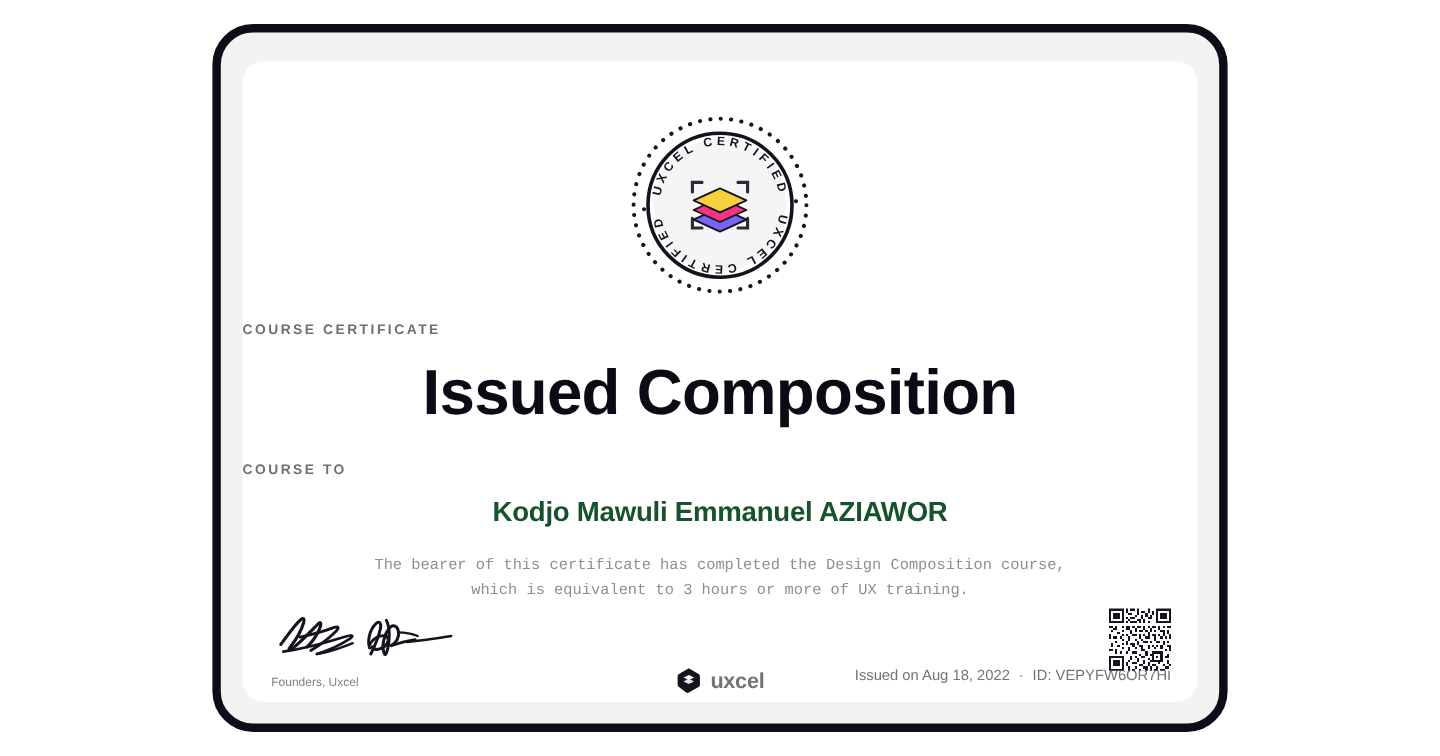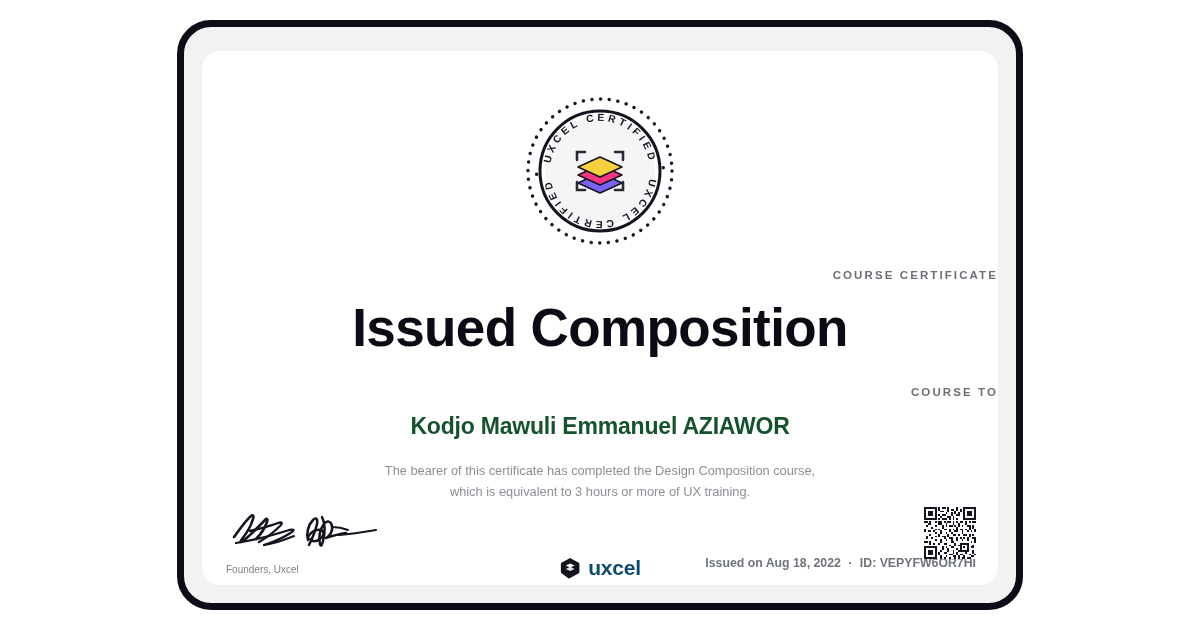--- a/index.html
+++ b/index.html
@@ -47,21 +47,21 @@
     top: 44px;
     width: 152px;
     height: 152px;
   }
   .seal-wrap svg { display: block; }
 
   
   .eyebrow {
     position: absolute;
     left: 0; right: 0;
-    text-align: right;
+    text-align: left;
     font-size: 11.5px;
     font-weight: bold;
     letter-spacing: 2.1px;
     color: #6b7076;
   }
   .eyebrow-course { top: 218px; }
   .eyebrow-issued { top: 335px; }
 
   .course-title {
     position: absolute;
@@ -87,20 +87,21 @@
   }
 
   .body-text {
     position: absolute;
     left: 0; right: 0;
     top: 410px;
     text-align: center;
     font-size: 12.8px;
     line-height: 20.5px;
     color: #8b9096;
+    font-family: Liberation Mono, monospace;
   }
   .body-text span { display: block; }
 
   
   .sig-block {
     position: absolute;
     left: 24px;
     top: 456px;
     width: 230px;
   }
@@ -116,34 +117,33 @@
     position: absolute;
     left: 50%;
     transform: translateX(-50%);
     top: 505px;
     display: flex;
     align-items: center;
     gap: 7px;
   }
   .brand-mark { width: 22px; height: 22px; display: block; }
   .brand-word {
-    font-size: 21px;
+    font-size: 18px;
     font-weight: bold;
     letter-spacing: -0.2px;
-    color: #0c4a6e;
+    color: #737373;
   }
 
   .meta-block {
     position: absolute;
     right: 22px;
     top: 505px;
     font-size: 12.3px;
     color: #6f747a;
     white-space: nowrap;
-    font-weight: bold;
   }
   .meta-sep { padding: 0 4px; }
 
   .qr-block {
     position: absolute;
     right: 22px;
     top: 456px;
     width: 52px;
     height: 52px;
   }

